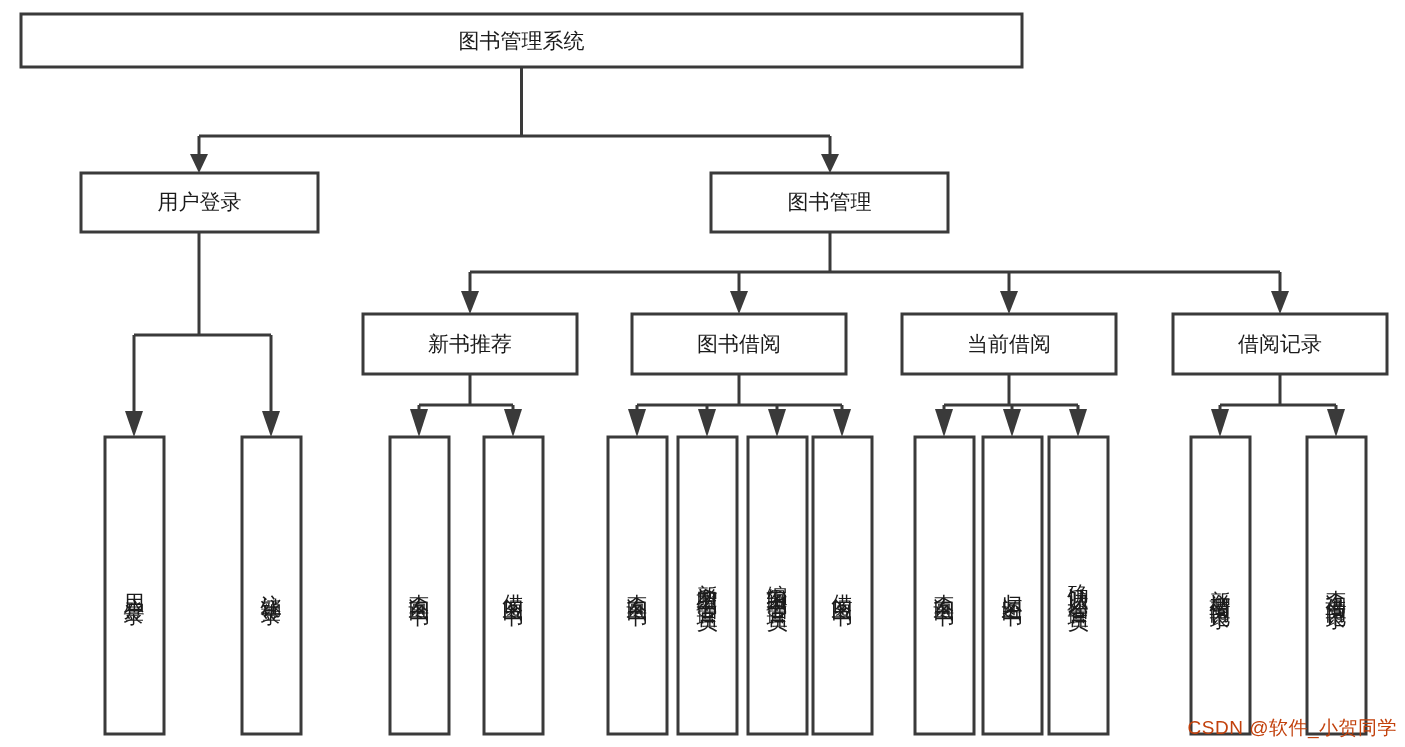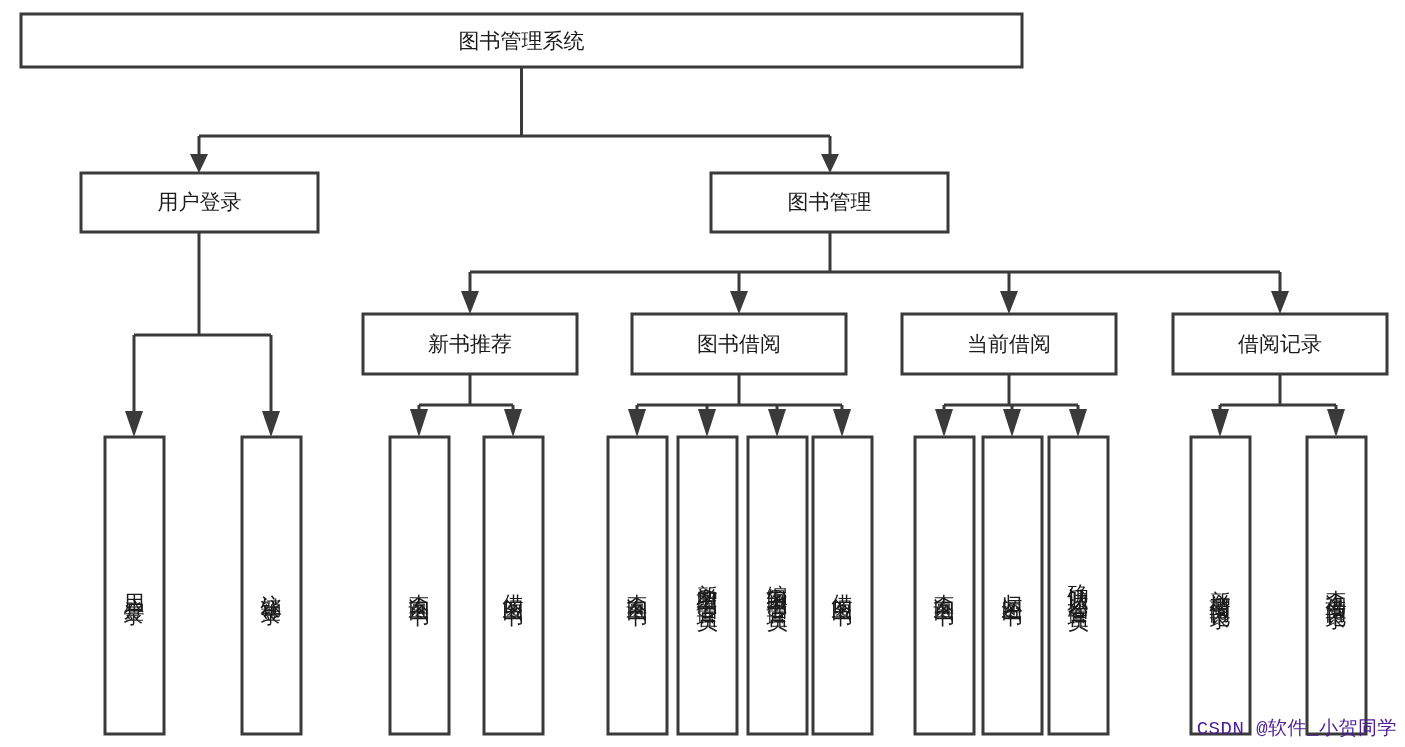--- a/index.html
+++ b/index.html
@@ -51,23 +51,23 @@
     text-orientation: upright;
     glyph-orientation-vertical: 0;
     dominant-baseline: central;
     text-anchor: middle;
     letter-spacing: 4px;
   }
   .watermark {
     position: absolute;
     right: 8px;
     bottom: 6px;
-    font-family: Liberation Mono, monospace;
+    font-family: Liberation Sans, sans-serif;
     font-size: 19px;
-    color: #4c1d95;
+    color: #c2410c;
     white-space: nowrap;
     letter-spacing: 0.5px;
     user-select: none;
   }
 </style>
 </head>
 <body>
 
 <svg id="diagram" viewBox="0 0 1405 747" xmlns="http://www.w3.org/2000/svg">
 

